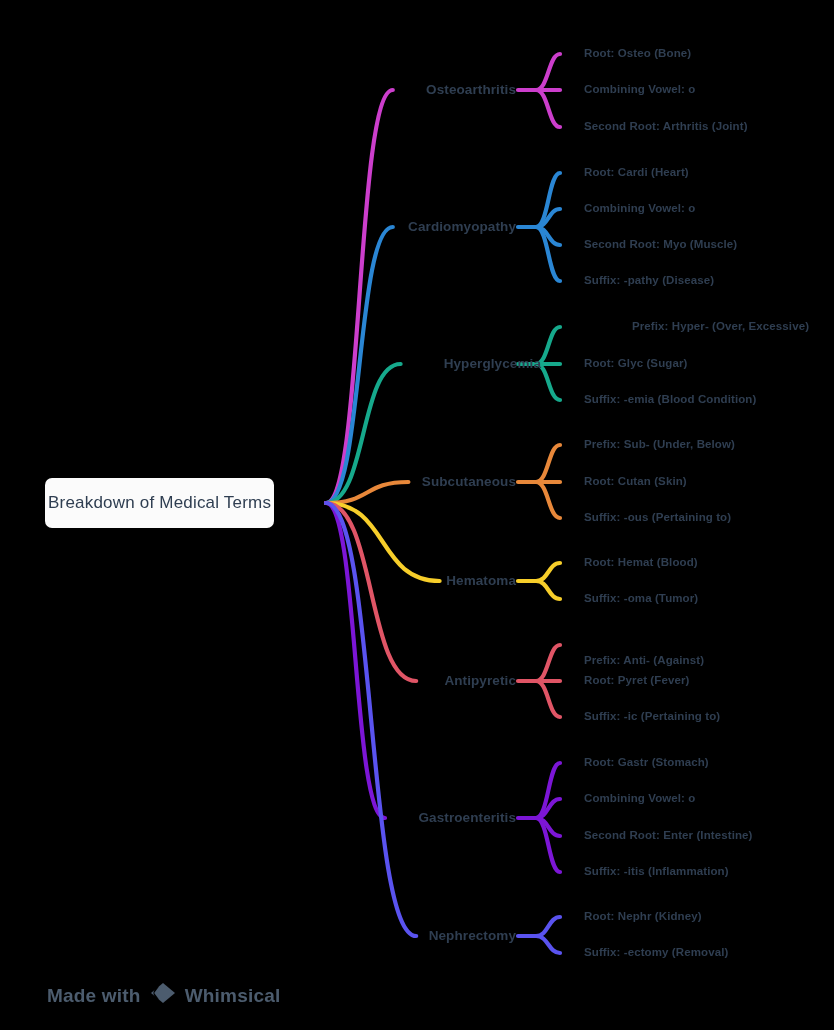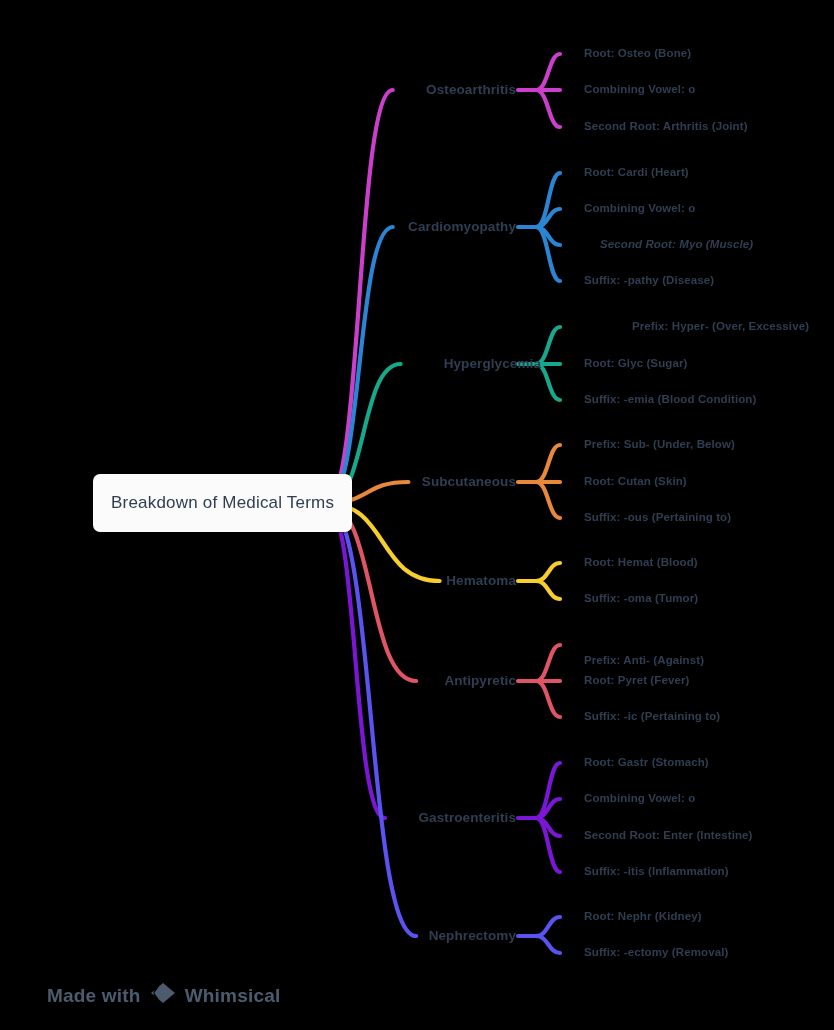--- a/index.html
+++ b/index.html
@@ -41,24 +41,23 @@
     text-align: left;
     font-size: 11.5px;
   }
   .root-box {
     position: absolute;
     background: #fbfbfb;
     border-radius: 7px;
     box-shadow: 0 1px 3px rgba(0,0,0,0.35);
     display: flex;
     align-items: center;
-    padding: 0 18px;
-    height: 58px;
+    padding: 0 3px;
+    height: 50px;
     transform: translateY(-50%);
-    margin-left: 48px;
   }
   .root-box .root-text {
     color: #2f3e51;
     font-size: 17px;
     font-weight: normal;
     white-space: nowrap;
     letter-spacing: 0.2px;
   }
   .footer {
     position: absolute;
@@ -127,21 +126,21 @@
   </div>
 
   <div id="labels-layer">
       <div class="node-label branch-label" style="top: 90px; left: 0px; width: 516px; padding-left: 32px;"><span>Osteoarthritis</span></div>
       <div class="node-label leaf-label" style="top: 54px; left: 584px;"><span>Root: Osteo (Bone)</span></div>
       <div class="node-label leaf-label" style="top: 90px; left: 584px;"><span>Combining Vowel: o</span></div>
       <div class="node-label leaf-label" style="top: 127px; left: 584px;"><span>Second Root: Arthritis (Joint)</span></div>
       <div class="node-label branch-label" style="top: 227px; left: 0px; width: 516px;"><span>Cardiomyopathy</span></div>
       <div class="node-label leaf-label" style="top: 173px; left: 584px;"><span>Root: Cardi (Heart)</span></div>
       <div class="node-label leaf-label" style="top: 209px; left: 584px;"><span>Combining Vowel: o</span></div>
-      <div class="node-label leaf-label" style="top: 245px; left: 600px; font-style: italic;"><span>Second Root: Myo (Muscle)</span></div>
+      <div class="node-label leaf-label" style="top: 245px; left: 584px;"><span>Second Root: Myo (Muscle)</span></div>
       <div class="node-label leaf-label" style="top: 281px; left: 584px;"><span>Suffix: -pathy (Disease)</span></div>
       <div class="node-label branch-label" style="top: 364px; left: 0px; width: 516px; margin-left: 25px;"><span>Hyperglycemia</span></div>
       <div class="node-label leaf-label" style="top: 327px; left: 584px; margin-left: 48px;"><span>Prefix: Hyper- (Over, Excessive)</span></div>
       <div class="node-label leaf-label" style="top: 364px; left: 584px;"><span>Root: Glyc (Sugar)</span></div>
       <div class="node-label leaf-label" style="top: 400px; left: 584px;"><span>Suffix: -emia (Blood Condition)</span></div>
       <div class="node-label branch-label" style="top: 482px; left: 0px; width: 516px;"><span>Subcutaneous</span></div>
       <div class="node-label leaf-label" style="top: 445px; left: 584px;"><span>Prefix: Sub- (Under, Below)</span></div>
       <div class="node-label leaf-label" style="top: 482px; left: 584px;"><span>Root: Cutan (Skin)</span></div>
       <div class="node-label leaf-label" style="top: 518px; left: 584px;"><span>Suffix: -ous (Pertaining to)</span></div>
       <div class="node-label branch-label" style="top: 581px; left: 0px; width: 516px;"><span>Hematoma</span></div>

